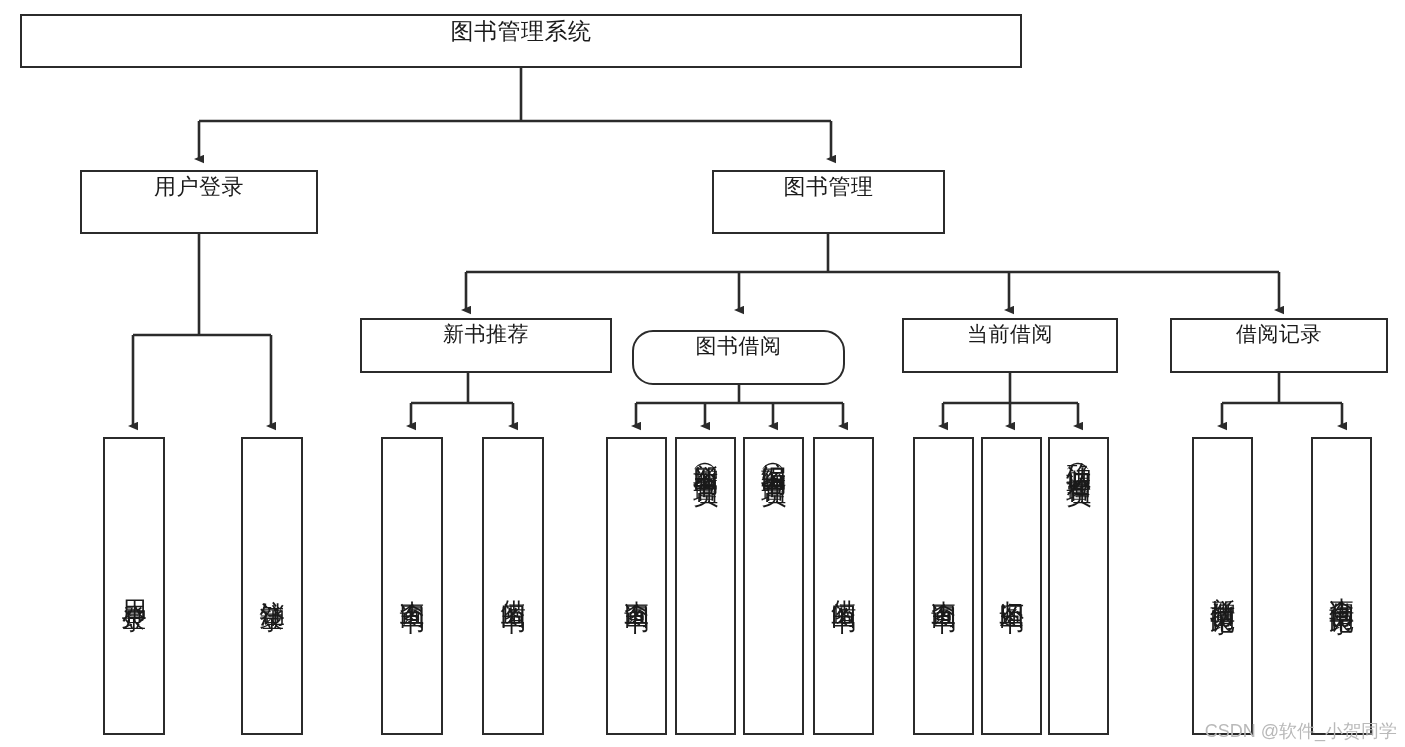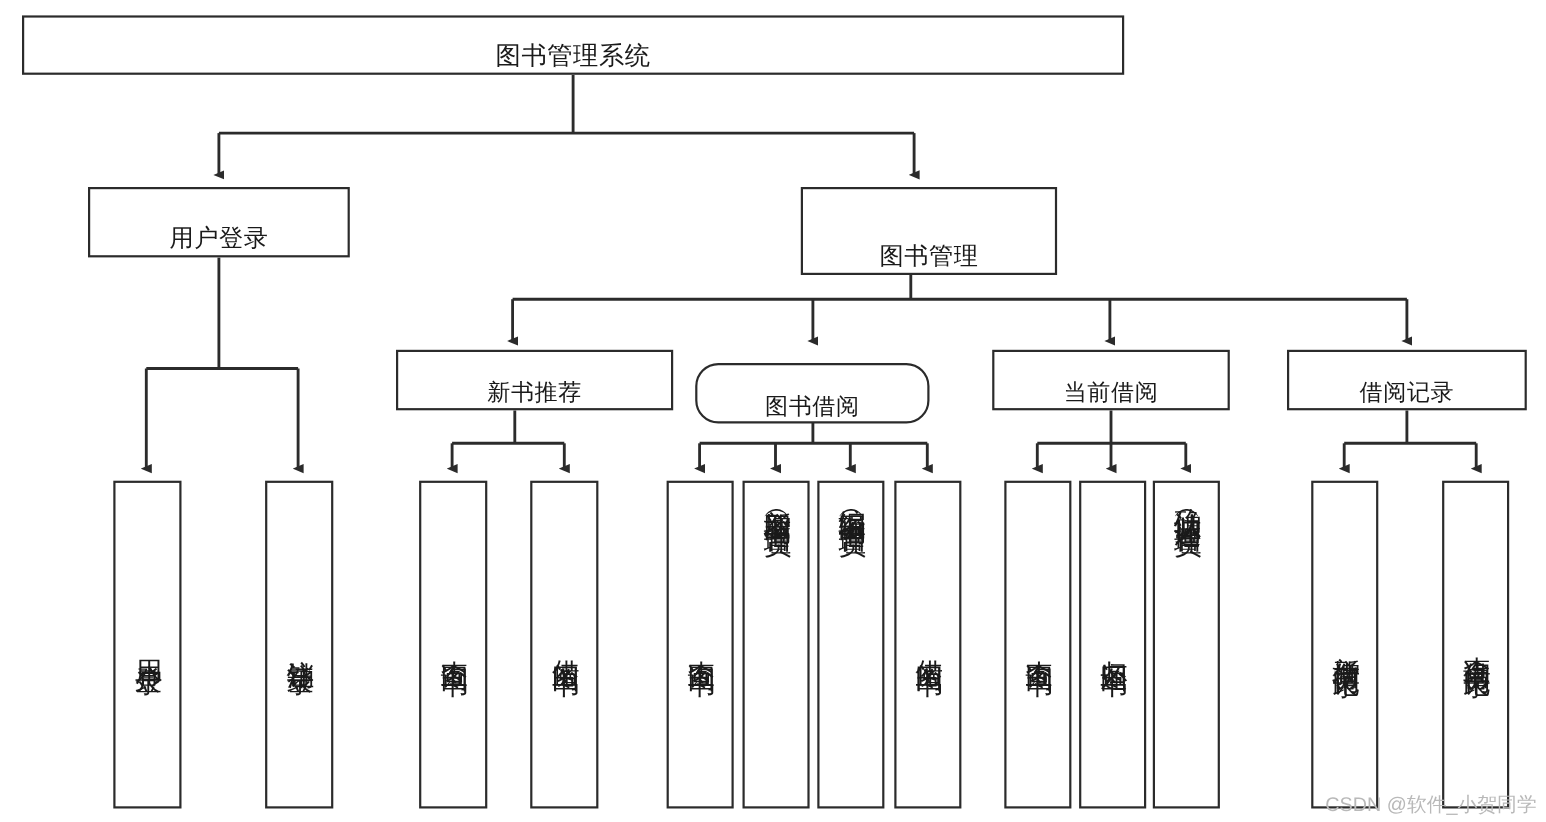--- a/index.html
+++ b/index.html
@@ -22,21 +22,21 @@
     position: absolute;
     left: 0; top: 0;
     width: 1405px; height: 747px;
     pointer-events: none;
   }
   .node {
     position: absolute;
     border: 2.5px solid #2b2b2b;
     background: #ffffff;
     display: flex;
-    align-items: flex-end;
+    align-items: flex-start;
     justify-content: center;
     color: #1a1a1a;
   }
   .node-label {
     display: block;
     text-align: center;
     letter-spacing: 0.5px;
   }
   
   .tier-root { font-size: 23px; }
@@ -123,21 +123,21 @@
     </g>
   </svg>
 
   <div class="node tier-root" style="left:20px; top:14px; width:1002px; height:54px;">
     <span class="node-label">图书管理系统</span>
   </div>
 
   <div class="node tier-mid" style="left:80px; top:170px; width:238px; height:64px;">
     <span class="node-label">用户登录</span>
   </div>
-  <div class="node tier-mid" style="left:712px; top:170px; width:233px; height:80px;margin-left:16px;">
+  <div class="node tier-mid" style="left:712px; top:170px; width:233px; height:64px;">
     <span class="node-label">图书管理</span>
   </div>
 
   <div class="node tier-sub" style="left:360px; top:318px; width:252px; height:55px;">
     <span class="node-label">新书推荐</span>
   </div>
   <div class="node tier-sub" style="left:632px; top:330px; width:213px; height:55px;border-radius:21px;">
     <span class="node-label">图书借阅</span>
   </div>
   <div class="node tier-sub" style="left:902px; top:318px; width:216px; height:55px;">

